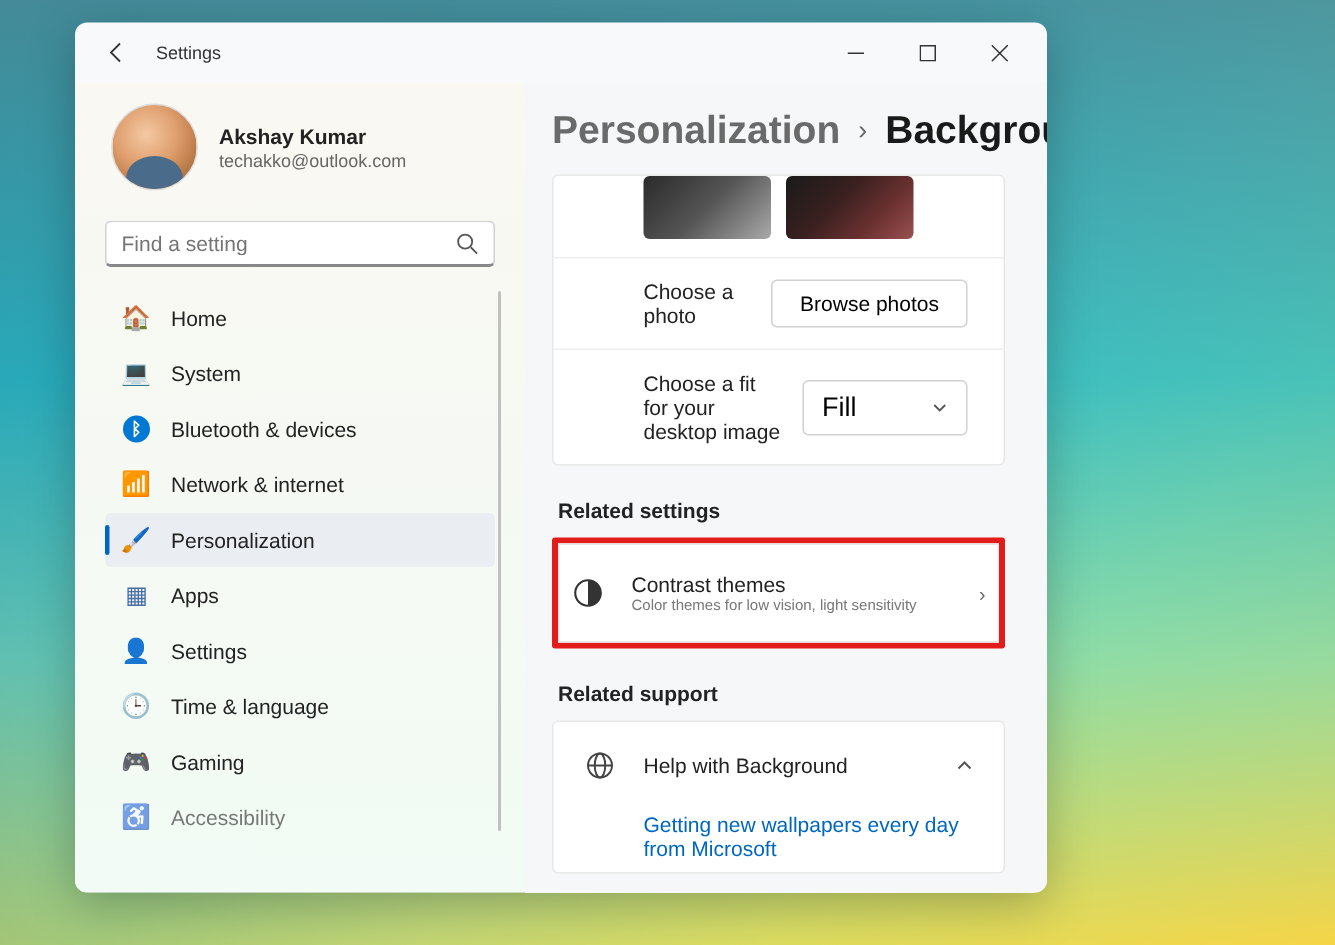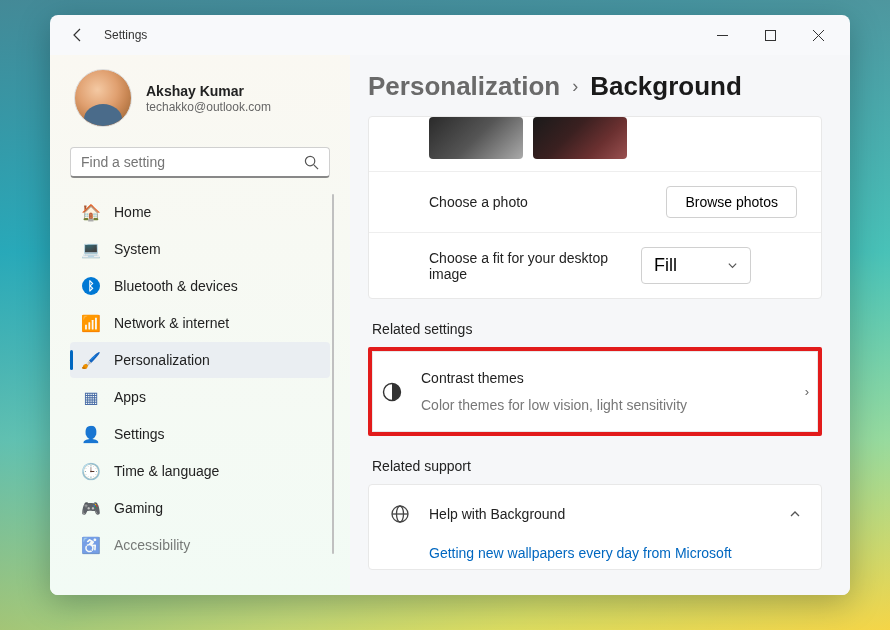--- a/index.html
+++ b/index.html
@@ -1,18 +1,18 @@
 <!DOCTYPE html>
 <html><head>
   <meta charset="utf-8">
   <style>
     * { margin: 0; padding: 0; box-sizing: border-box; font-family: 'Segoe UI', sans-serif; }
     body { width: 890px; height: 630px; overflow: hidden; position: relative; background: linear-gradient(135deg, #0a4d68 0%, #1a7a9e 25%, #2db8c4 45%, #7dd8b5 60%, #b8e986 75%, #f5d547 100%); }
     .desktop-bg { position: absolute; inset: 0; background: linear-gradient(180deg, rgba(74,144,156,0.9) 0%, rgba(45,184,196,0.8) 40%, rgba(125,216,181,0.7) 70%, rgba(245,213,71,0.6) 100%); }
-    .window { position: absolute; top: 15px; left: 50px; width: 800px; height: 580px; background: #f8f9fb; border-radius: 8px; box-shadow: 0 8px 32px rgba(0,0,0,0.25); overflow: hidden; display: flex; flex-direction: column; }
+    .window { position: absolute; top: 15px; left: 50px; width: 648px; height: 580px; background: #f8f9fb; border-radius: 8px; box-shadow: 0 8px 32px rgba(0,0,0,0.25); overflow: hidden; display: flex; flex-direction: column; }
     .titlebar { height: 40px; display: flex; align-items: center; padding: 0 10px; }
     .back-btn { width: 28px; height: 28px; display: flex; align-items: center; justify-content: center; margin-left: 4px; cursor: pointer; border-radius: 4px; }
     .window-title { font-size: 12px; color: #333; margin-left: 12px; }
     .window-controls { margin-left: auto; display: flex; gap: 4px; }
     .win-ctrl { width: 44px; height: 30px; display: flex; align-items: center; justify-content: center; cursor: pointer; }
     .content { flex: 1; display: flex; overflow: hidden; }
     .sidebar { width: 300px; padding: 8px 20px; overflow-y: auto; background: linear-gradient(180deg, #faf8f2 0%, #f2fbf5 100%); }
     .profile { display: flex; align-items: center; gap: 14px; padding: 6px 4px 18px; }
     .avatar { width: 58px; height: 58px; border-radius: 50%; background: radial-gradient(circle at 40% 35%, #f4c9a3 0%, #e0a070 40%, #c98754 60%, #8b5a2b 100%); border: 1px solid #ddd; position: relative; overflow: hidden; }
     .avatar::after { content: ''; position: absolute; bottom: -8px; left: 50%; transform: translateX(-50%); width: 38px; height: 30px; background: #4a6b8a; border-radius: 50% 50% 0 0; }
@@ -33,27 +33,27 @@
     .bc-current { font-size: 26px; font-weight: 600; color: #1a1a1a; }
     .card { background: #fff; border: 1px solid #e8e8e8; border-radius: 4px; margin-bottom: 10px; }
     .thumbs { display: flex; gap: 10px; padding: 0 60px 12px; }
     .thumb { width: 94px; height: 42px; border-radius: 4px; }
     .thumb-a { background: linear-gradient(135deg, #2a2a2a 0%, #555 50%, #aaa 100%); }
     .thumb-b { background: linear-gradient(135deg, #1a1a1a 0%, #3a2020 40%, #6a3030 70%, #9a5050 100%); }
     .row { display: flex; align-items: center; padding: 14px 24px 14px 60px; border-top: 1px solid #eee; gap: 12px; }
     .row-label { flex: 1; font-size: 14px; color: #222; }
     .btn-white { background: #fff; border: 1px solid #d0d0d0; border-radius: 4px; padding: 7px 18px; font-size: 14px; cursor: pointer; }
     .dropdown { background: #fff; border: 1px solid #d0d0d0; border-radius: 4px; padding: 7px 12px; font-size: 18px; cursor: pointer; display: flex; align-items: center; gap: 40px; min-width: 110px; justify-content: space-between; }
-    .section-title { font-size: 14px; font-weight: 400; color: #222; margin: 22px 0 10px 4px; }
+    .section-title { font-size: 14px; font-weight: 700; color: #222; margin: 22px 0 10px 4px; }
     .highlight-box { border: 4px solid #e21b1b; border-radius: 2px; }
     .setting-row { display: flex; align-items: center; padding: 18px 8px; cursor: pointer; gap: 18px; }
     .setting-icon { width: 22px; height: 22px; display: flex; align-items: center; justify-content: center; }
     .setting-text { flex: 1; }
     .setting-title { font-size: 14px; color: #222; }
-    .setting-desc { font-size: 14px; color: #777; margin-top: 11px; }
+    .setting-desc { font-size: 10px; color: #777; margin-top: 1px; }
     .chevron { color: #666; font-size: 13px; }
     .link { color: #0067c0; font-size: 14px; cursor: pointer; display: block; padding: 2px 0 8px 60px; }
     .help-row { display: flex; align-items: center; padding: 18px 20px; gap: 18px; }
   </style>
 </head>
 <body>
 
 <div class="desktop-bg"></div>
 
 <div class="window">

